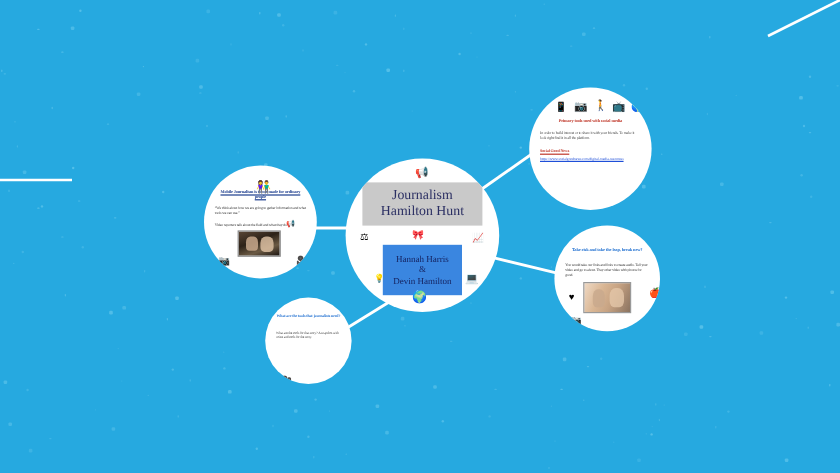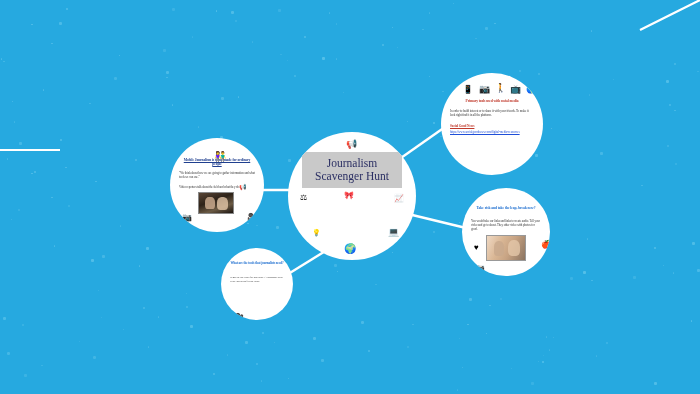--- a/index.html
+++ b/index.html
@@ -378,23 +378,28 @@
     <div class="leaf-inner" style="top:28px;">
       <div class="leaf-body" style="font-size:2.9px;color:#3a3a3a;">What are the tools for that story? A snapshot with voice and tools for the story.</div>
     </div>
   <div class="mini-icon" style="left: 13px; top: 66px; font-size: 8px;">🎥</div>
     </div>
 
   <div class="bubble" id="center-node">
 
     <div id="title-box">
       <span>Journalism</span>
-      <span>Scavenger Hunt</span>
-    </div>
-
+      <span>Hamilton Hunt</span>
+    </div>
+
+    <div id="author-box">
+      <span>Hannah Harris</span>
+      <span>&amp;</span>
+      <span>Devin Hamilton</span>
+    </div>
 
   <div class="c-icon" style="left: 58px; top: 8px; font-size: 9px;">📢</div>
       <div class="c-icon" style="left: 56px; top: 60px; font-size: 8px;">🎀</div>
       <div class="c-icon" style="left: 106px; top: 63px; font-size: 8px;">📈</div>
       <div class="c-icon" style="left: 12px; top: 62px; font-size: 8px;">⚖</div>
       <div class="c-icon" style="left: 24px; top: 97px; font-size: 7px;">💡</div>
       <div class="c-icon" style="left: 100px; top: 96px; font-size: 9px;">💻</div>
       <div class="c-icon" style="left: 56px; top: 112px; font-size: 10px;">🌍</div>
     </div>
 

